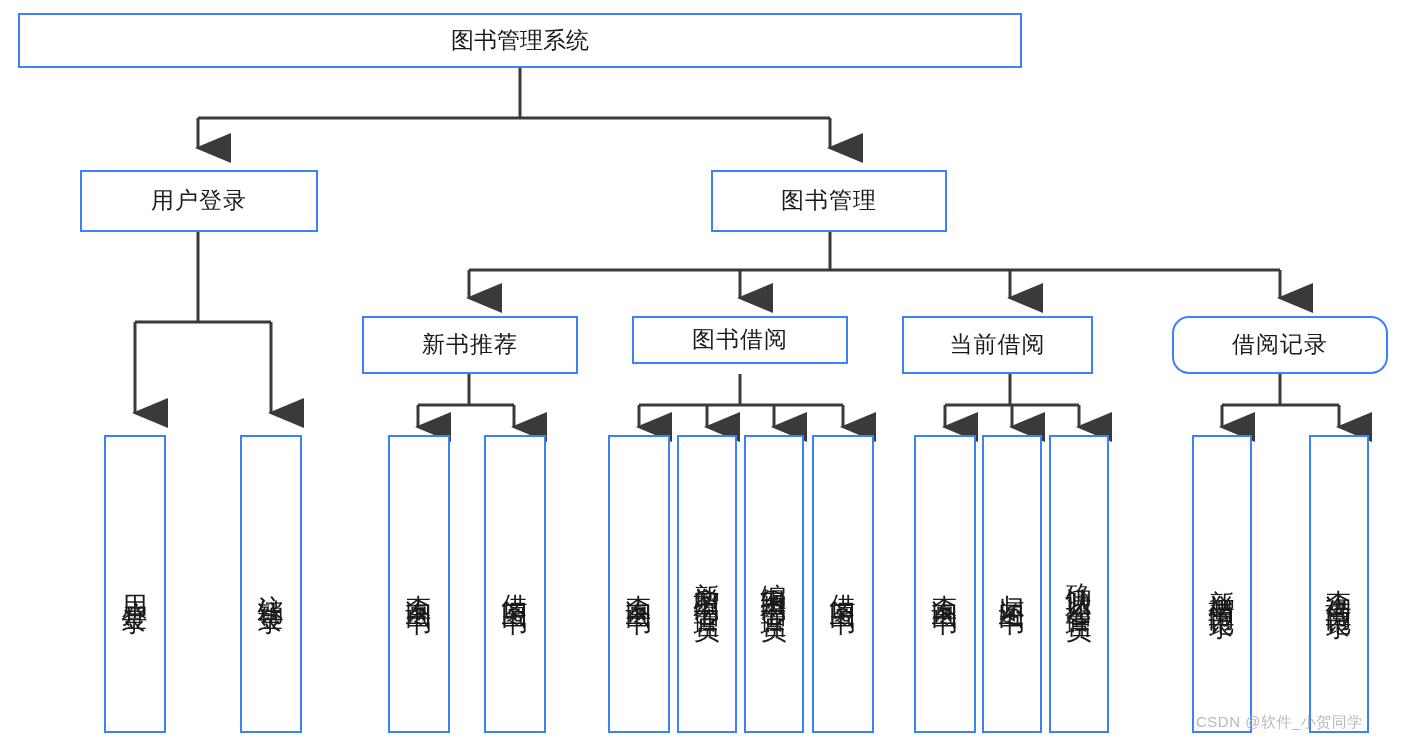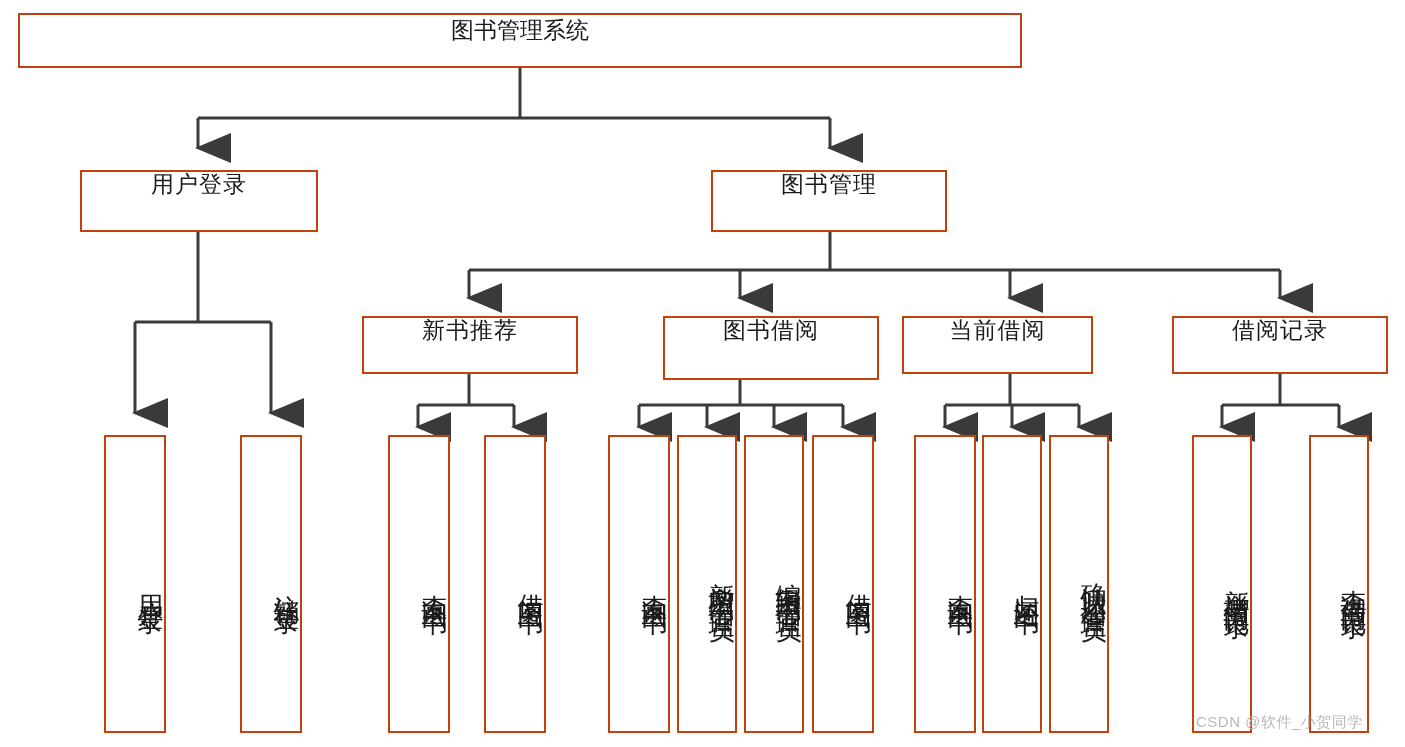--- a/index.html
+++ b/index.html
@@ -21,23 +21,23 @@
     position: absolute;
     left: 0;
     top: 0;
     width: 1405px;
     height: 747px;
   }
   .node {
     position: absolute;
     box-sizing: border-box;
     background: #ffffff;
-    border: 2px solid #c2410c;
+    border: 2px solid #3b82f6;
     display: flex;
-    align-items: flex-start;
+    align-items: center;
     justify-content: center;
     color: #1a1a1a;
   }
   .node.horiz {
     font-size: 23px;
     letter-spacing: 1px;
     line-height: 1.1;
   }
   .node.root {
     font-size: 23px;
@@ -130,27 +130,27 @@
   <div class="node horiz" style="left:80px; top:170px; width:238px; height:62px;">
     <span>用户登录</span>
   </div>
   <div class="node horiz" style="left:711px; top:170px; width:236px; height:62px;">
     <span>图书管理</span>
   </div>
 
   <div class="node horiz" style="left:362px; top:316px; width:216px; height:58px;">
     <span>新书推荐</span>
   </div>
-  <div class="node horiz" style="left:632px; top:316px; width:216px; height:64px;margin-left:31px;">
+  <div class="node horiz" style="left:632px; top:316px; width:216px; height:48px;">
     <span>图书借阅</span>
   </div>
   <div class="node horiz" style="left:902px; top:316px; width:191px; height:58px;">
     <span>当前借阅</span>
   </div>
-  <div class="node horiz" style="left:1172px; top:316px; width:216px; height:58px;">
+  <div class="node horiz" style="left:1172px; top:316px; width:216px; height:58px;border-radius:17px;">
     <span>借阅记录</span>
   </div>
 
   <div class="node vert" style="left:104px; top:435px; width:62px; height:298px;">
     <span class="vtext">用户登录</span>
   </div>
   <div class="node vert" style="left:240px; top:435px; width:62px; height:298px;">
     <span class="vtext">注销登录</span>
   </div>
 

